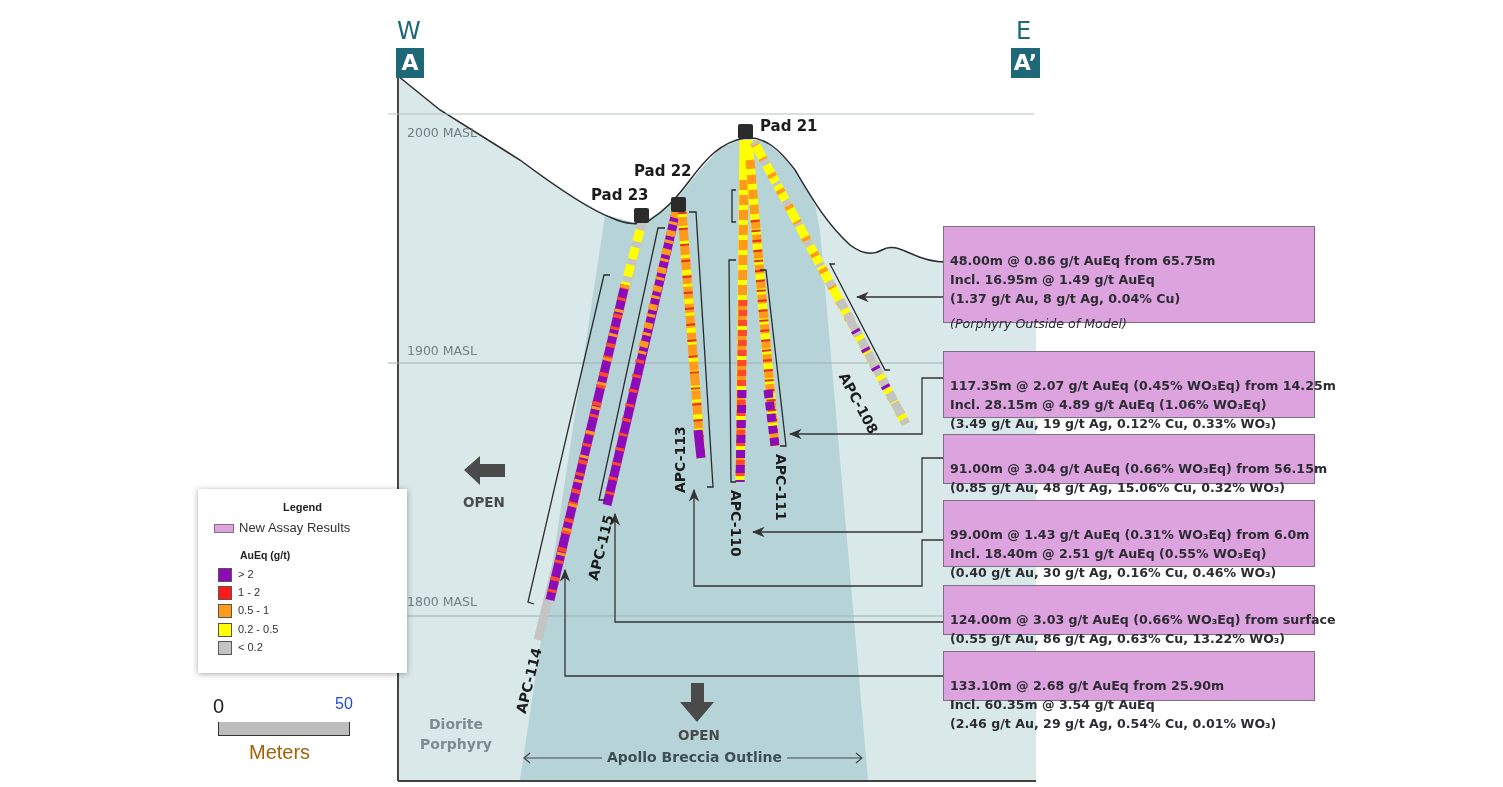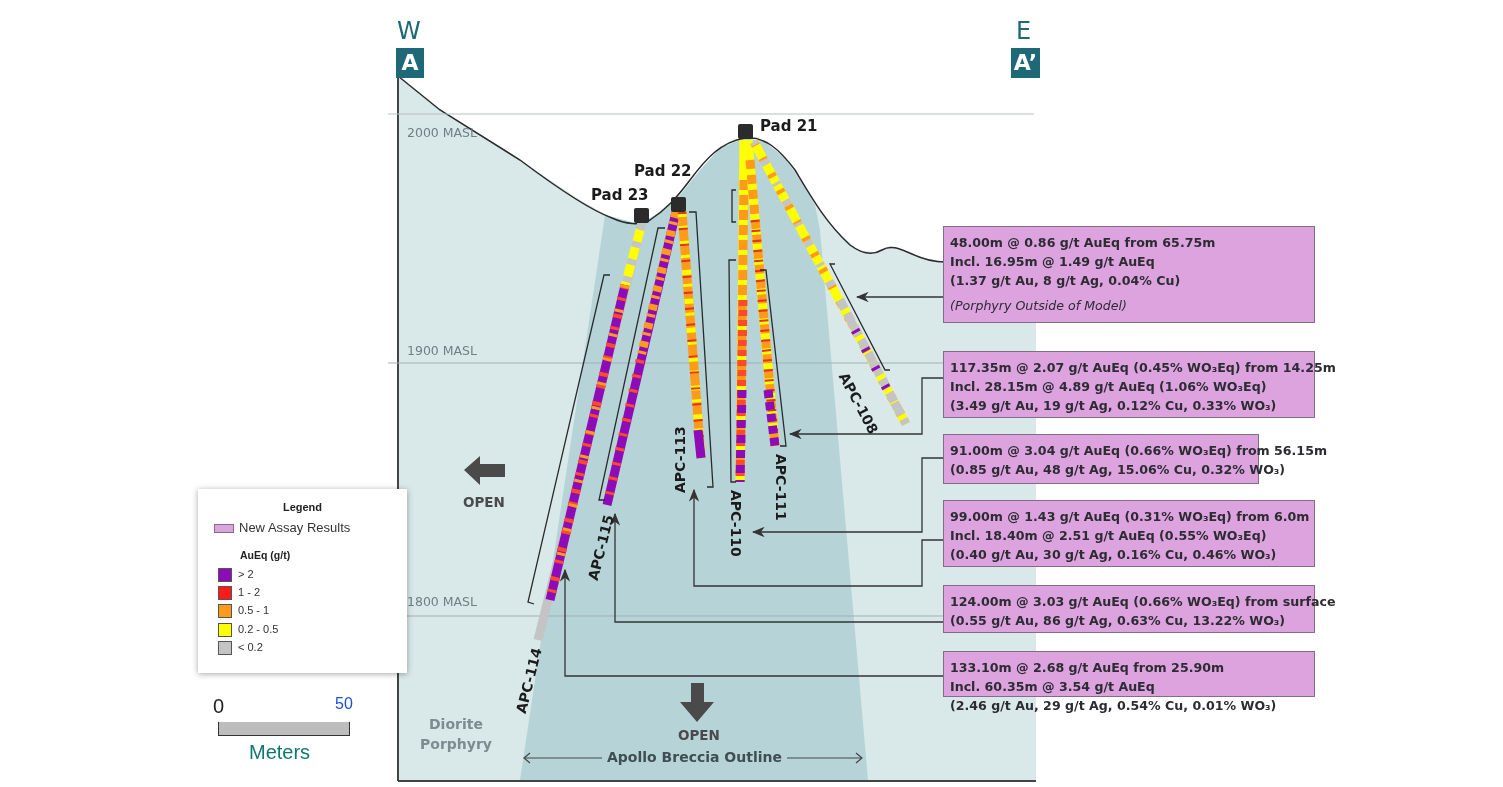--- a/index.html
+++ b/index.html
@@ -6,35 +6,35 @@
   body { width:1503px; height:787px; position:relative; overflow:hidden; font-family:"DejaVu Sans", sans-serif; }
   svg#section { position:absolute; left:0; top:0; }
   .dir-letter { position:absolute; color:#1e6877; font-size:24px; font-weight:normal; font-family:"DejaVu Sans", sans-serif; }
   .dir-box { position:absolute; background:#1e6877; color:#fff; font-size:22px; font-weight:bold; text-align:center; line-height:30px; width:28px; height:30px; font-family:"DejaVu Sans", sans-serif; }
   .masl { position:absolute; font-size:12.5px; color:#6f7f83; font-family:"DejaVu Sans", sans-serif; }
   .pad-label { position:absolute; font-size:15px; font-weight:bold; color:#1b1b1b; font-family:"DejaVu Sans", sans-serif; }
   .hole-label { position:absolute; font-size:14px; font-weight:bold; color:#1b1b1b; white-space:nowrap; transform-origin:left top; font-family:"DejaVu Sans", sans-serif; }
   .open-label { position:absolute; font-size:13.5px; font-weight:bold; color:#4a4a4a; font-family:"DejaVu Sans", sans-serif; }
   .rock-label { position:absolute; font-size:14px; font-weight:bold; color:#7b8d90; text-align:center; line-height:20px; font-family:"DejaVu Sans", sans-serif; }
   .breccia-label { position:absolute; font-size:14px; font-weight:bold; color:#3f4e52; background:transparent; font-family:"DejaVu Sans", sans-serif; }
-  .result-box { position:absolute; background:#dca3de; border:1.5px solid #7f6e86; box-sizing:border-box; padding:6px 6px; font-size:12.6px; color:#2c2c33; line-height:19px; font-weight:bold; font-family:"DejaVu Sans", sans-serif; }
+  .result-box { position:absolute; background:#dca3de; border:1.5px solid #7f6e86; box-sizing:border-box; padding:24px 6px; font-size:12.6px; color:#2c2c33; line-height:19px; font-weight:bold; font-family:"DejaVu Sans", sans-serif; }
   .result-box .line { display:block; white-space:nowrap; }
   .result-box .note { font-style:italic; font-weight:normal; margin-top:6px; }
   .legend { position:absolute; left:198px; top:489px; width:170px; height:184px; background:#fff; box-shadow:0 1px 6px rgba(0,0,0,0.35); font-family:"Liberation Sans", sans-serif;padding-left:39px; }
   .legend .title { position:absolute; top:12px; left:0; width:100%; text-align:center; font-size:11px; font-weight:bold; color:#222; }
   .legend .assay-row { position:absolute; left:16px; top:31px; font-size:13px; color:#333; }
   .legend .assay-swatch { display:inline-block; width:18px; height:7px; background:#dca3de; border:1px solid #7f6e86; margin-right:5px; vertical-align:middle; }
   .legend .subtitle { position:absolute; left:42px; top:60px; font-size:10.5px; font-weight:bold; color:#222; }
   .legend .row { position:absolute; left:20px; font-size:11px; color:#333; }
   .legend .sw { display:inline-block; width:12px; height:12px; border:1px solid #555; margin-right:6px; vertical-align:middle; }
   .scale { position:absolute; left:213px; top:695px; width:150px; height:80px; font-family:"Liberation Sans", sans-serif; }
   .scale .t0 { position:absolute; left:0; top:0; font-size:20px; color:#222; }
   .scale .t50 { position:absolute; left:122px; top:0; font-size:16px; color:#1d4ed8; }
   .scale .bar { position:absolute; left:5px; top:27px; width:130px; height:13px; background:#bdbdbd; border-left:1.5px solid #333; border-right:1.5px solid #333; border-bottom:1.5px solid #333; }
-  .scale .units { position:absolute; left:36px; top:46px; font-size:20px; color:#0f766e; }
+  .scale .units { position:absolute; left:36px; top:46px; font-size:20px; color:#a16207; }
 </style>
 </head>
 <body>
 
 <svg id="section" width="1503" height="787" viewBox="0 0 1503 787">
   <defs>
     <marker id="arrowhead" markerWidth="10" markerHeight="8" refX="9" refY="4" orient="auto">
       <path d="M0,0 L10,4 L0,8 L3,4 Z" fill="#333"></path>
     </marker>
   </defs>
@@ -161,21 +161,21 @@
   <span class="line">48.00m @ 0.86 g/t AuEq from 65.75m</span>
   <span class="line">Incl. 16.95m @ 1.49 g/t AuEq</span>
   <span class="line">(1.37 g/t Au, 8 g/t Ag, 0.04% Cu)</span>
   <span class="line note">(Porphyry Outside of Model)</span>
 </div>
 <div class="result-box" style="left:943px;top:351px;width:372px;height:67px;">
   <span class="line">117.35m @ 2.07 g/t AuEq (0.45% WO₃Eq) from 14.25m</span>
   <span class="line">Incl. 28.15m @ 4.89 g/t AuEq (1.06% WO₃Eq)</span>
   <span class="line">(3.49 g/t Au, 19 g/t Ag, 0.12% Cu, 0.33% WO₃)</span>
 </div>
-<div class="result-box" style="left:943px;top:434px;width:316px;height:50px;">
+<div class="result-box" style="left:943px;top:434px;width:372px;height:50px;">
   <span class="line">91.00m @ 3.04 g/t AuEq (0.66% WO₃Eq) from 56.15m</span>
   <span class="line">(0.85 g/t Au, 48 g/t Ag, 15.06% Cu, 0.32% WO₃)</span>
 </div>
 <div class="result-box" style="left:943px;top:500px;width:372px;height:67px;">
   <span class="line">99.00m @ 1.43 g/t AuEq (0.31% WO₃Eq) from 6.0m</span>
   <span class="line">Incl. 18.40m @ 2.51 g/t AuEq (0.55% WO₃Eq)</span>
   <span class="line">(0.40 g/t Au, 30 g/t Ag, 0.16% Cu, 0.46% WO₃)</span>
 </div>
 <div class="result-box" style="left:943px;top:585px;width:372px;height:48px;">
   <span class="line">124.00m @ 3.03 g/t AuEq (0.66% WO₃Eq) from surface</span>

